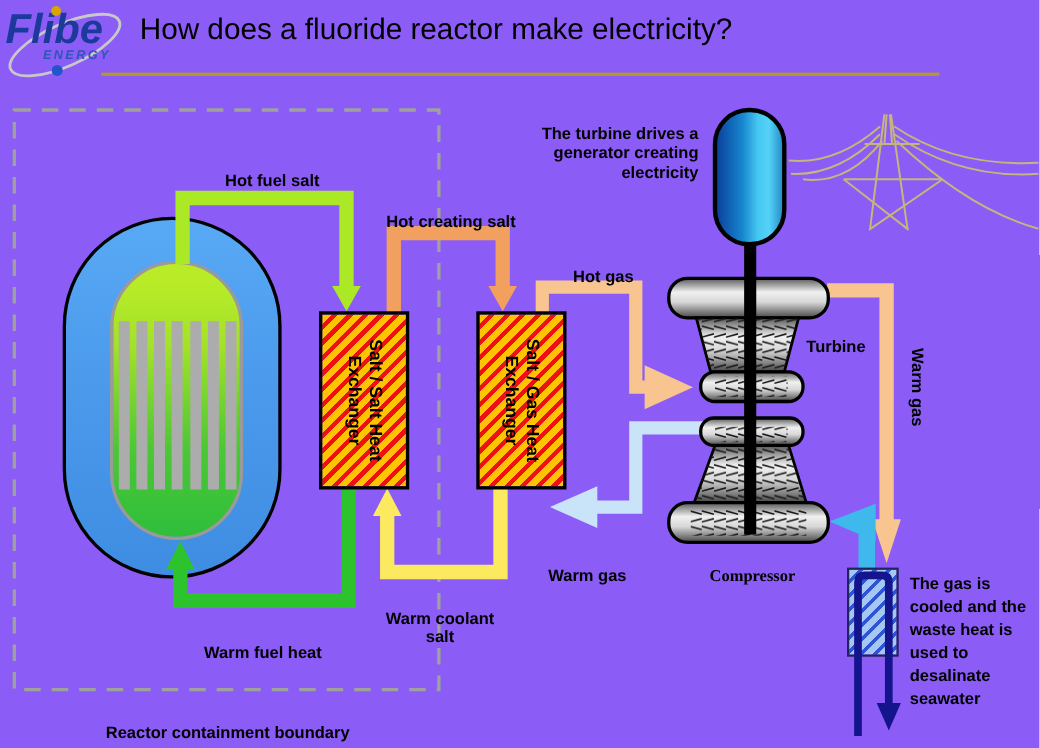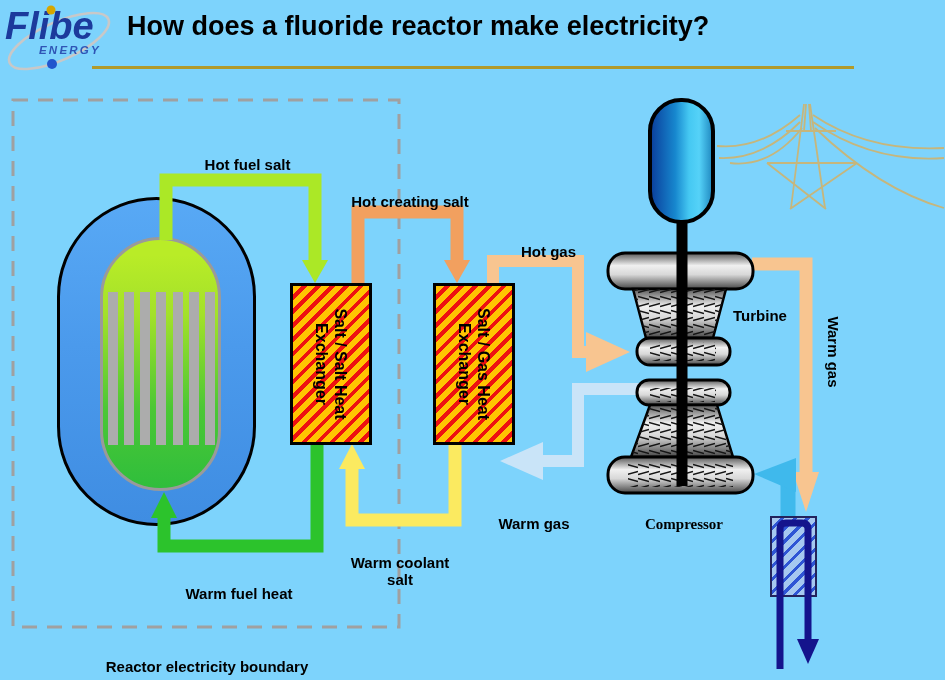--- a/index.html
+++ b/index.html
@@ -1,23 +1,23 @@
 <!DOCTYPE html>
 <html><head>
 <meta charset="utf-8">
 <style>
   html,body{margin:0;padding:0;background:#fff;}
-  #stage{position:relative;width:945px;height:680px;background:#7dd3fc;overflow:hidden;
+  #stage{position:relative;width:945px;height:680px;background:#8b5cf6;overflow:hidden;
          font-family:"Liberation Sans",sans-serif;}
   .abs{position:absolute;}
   .lbl{position:absolute;font-weight:bold;font-size:15px;color:#000;line-height:18px;}
   .ml{white-space:pre-line;}
   .ctr{text-align:center;margin-top:16px;}
   
-  #title{left:127px;top:11px;font-size:27px;font-weight:bold;color:#000;}
+  #title{left:127px;top:11px;font-size:27px;font-weight:normal;color:#000;}
   #gold-rule{left:92px;top:66px;width:762px;height:3px;background:#B19A2B;}
   
   #reactor-outer{left:57px;top:197px;width:193px;height:323px;border:3.5px solid #000;
      border-radius:100px;background:linear-gradient(180deg,#58A9F5 0%,#4B9AEC 45%,#3F8DE2 100%);z-index:2;}
   #reactor-inner{left:100px;top:237px;width:115px;height:248px;border:3.5px solid #9a9a9a;
      border-radius:61px;background:linear-gradient(180deg,#B9EC27 6%,#A3E12A 30%,#4CC735 68%,#2FBE3C 100%);z-index:2;}
   #rods{left:108px;top:292px;width:107px;height:153px;display:flex;justify-content:space-between;z-index:2;}
   #rods div{width:10px;height:153px;background:#ACACAC;}
   
   .hx{position:absolute;top:283px;width:76px;height:156px;border:3px solid #000;z-index:5;
@@ -182,22 +182,31 @@
 
   <div id="cooler" class="abs"></div>
   <svg id="navy-svg" class="layer" width="945" height="680">
     <path d="M780,669 L780,529 Q780,523 786,523 L802,523 Q808,523 808,529 L808,641" fill="none" stroke="#14148C" stroke-width="7"></path>
     <polygon points="797,639 819,639 808,664" fill="#14148C"></polygon>
   </svg>
 
   <div class="lbl ctr" style="left:180px;top:140px;width:135px;">Hot fuel salt</div>
   <div class="lbl ctr" style="left:340px;top:177px;width:140px;">Hot creating salt</div>
   <div class="lbl ctr" style="left:496px;top:227px;width:80px;text-align:right;">Hot gas</div>
+  <div class="lbl ml" style="left:460px;top:113px;width:175px;text-align:right;">The turbine drives a
+generator creating
+electricity</div>
   <div class="lbl" style="left:733px;top:307px;">Turbine</div>
   <div class="lbl" id="warm-gas-right">Warm gas</div>
   <div class="lbl ctr" style="left:494px;top:499px;width:80px;">Warm gas</div>
   <div class="lbl ctr" style="left:634px;top:499px;width:100px;font-family:Liberation Serif, serif;">Compressor</div>
   <div class="lbl ctr ml" style="left:340px;top:538px;width:120px;line-height:17px;">Warm coolant
 salt</div>
   <div class="lbl ctr" style="left:169px;top:569px;width:140px;">Warm fuel heat</div>
-  <div class="lbl ctr" style="left:12px;top:642px;width:390px;">Reactor electricity boundary</div>
+  <div class="lbl ctr" style="left:12px;top:642px;width:390px;">Reactor containment boundary</div>
+  <div class="lbl ml" style="left:827px;top:520px;width:118px;line-height:21px;">The gas is
+cooled and the
+waste heat is
+used to
+desalinate
+seawater</div>
 
 </div>
 
 </body></html>

